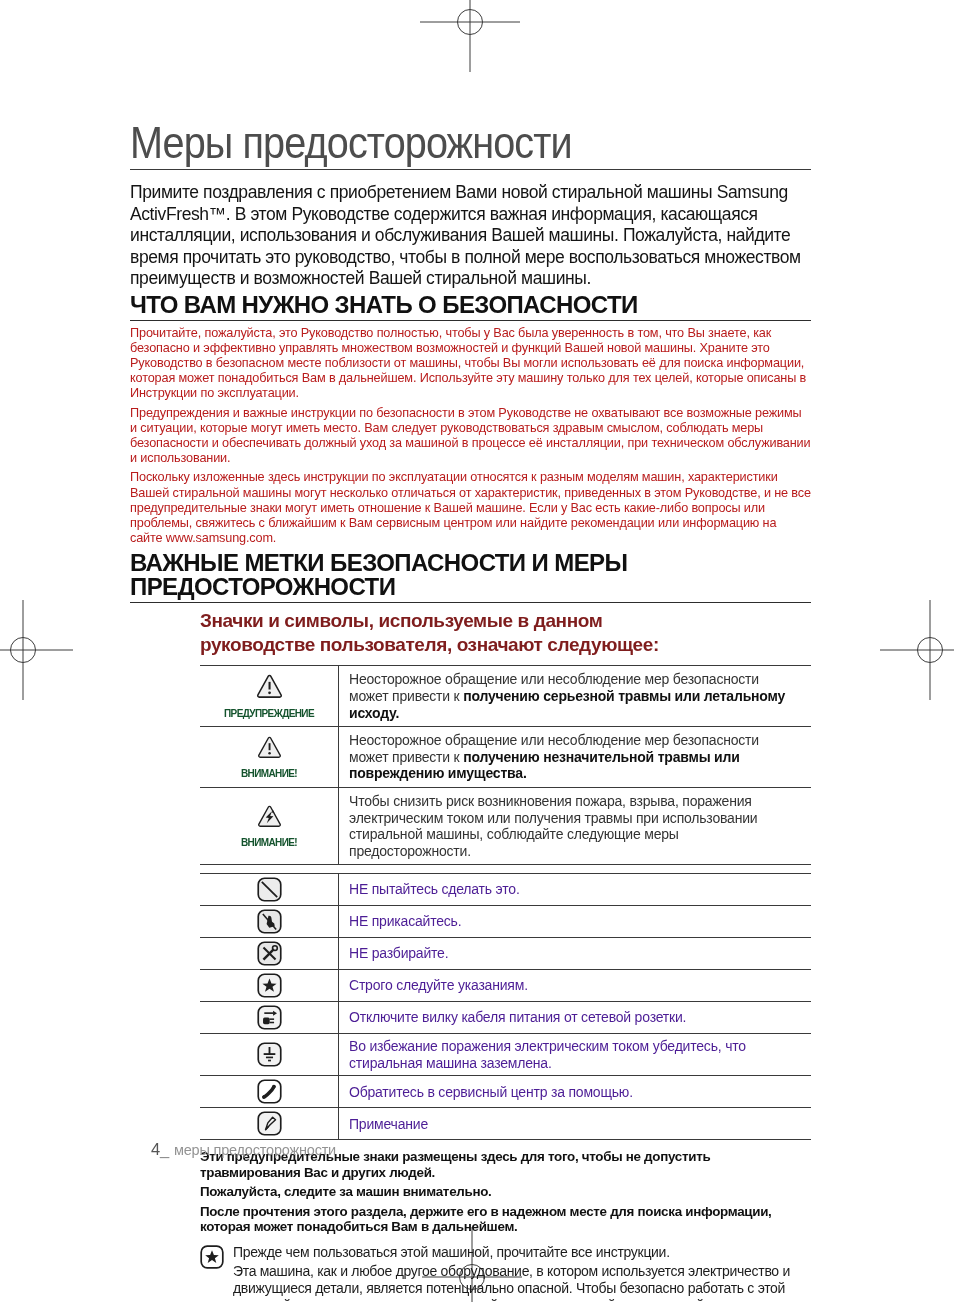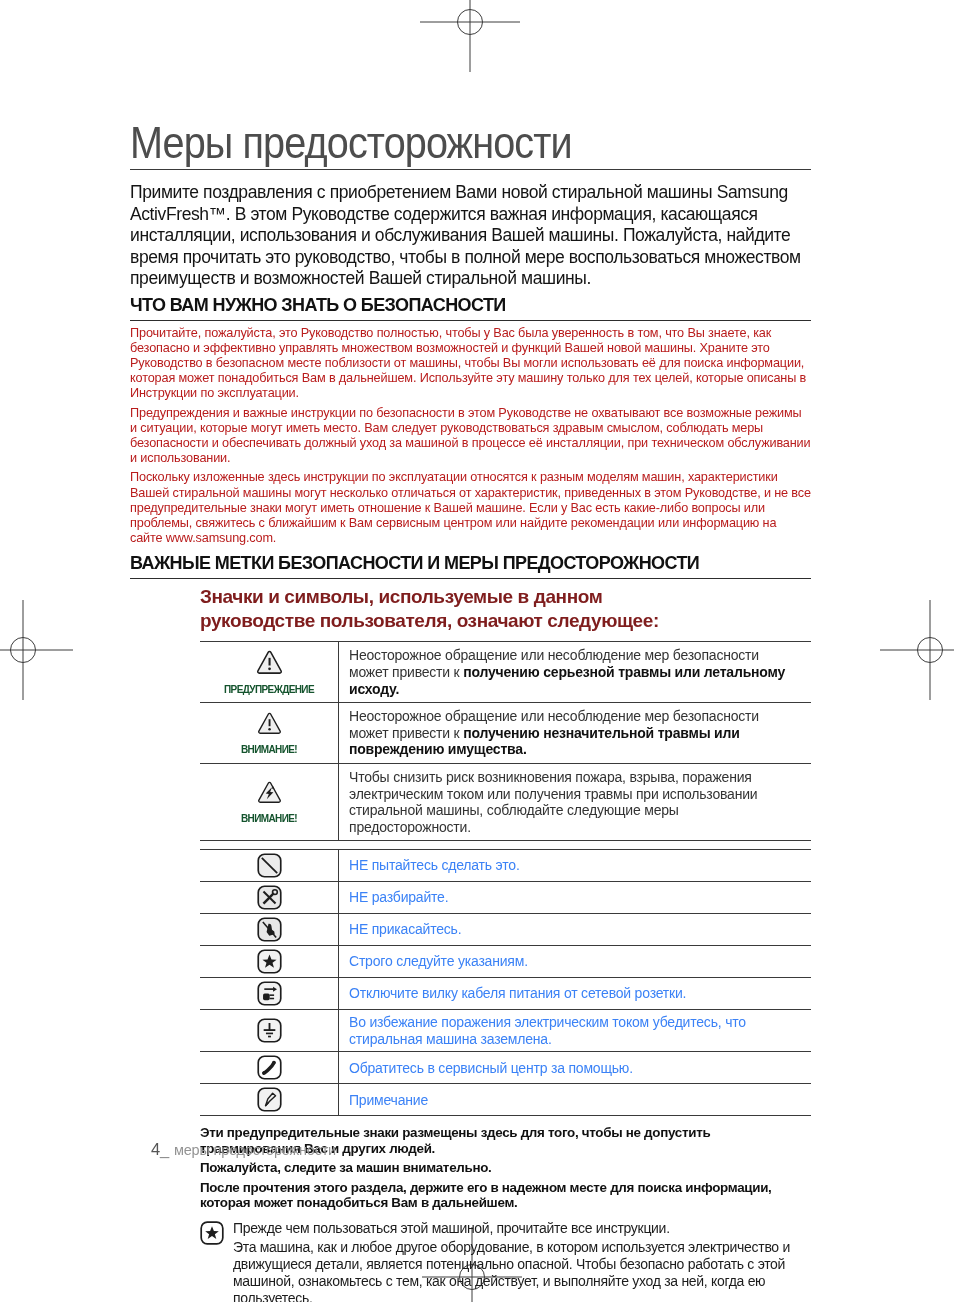--- a/index.html
+++ b/index.html
@@ -17,21 +17,21 @@
   .page-title {
     font-size:45px; line-height:46px; font-weight:400; color:#4d4d4d;
     letter-spacing:-1px; white-space:nowrap;
     transform:scaleX(0.88); transform-origin:left center;
   }
 
   .intro { margin-top:12px; font-size:17.5px; line-height:21.5px; color:#141414; letter-spacing:-0.4px; }
 
   .h2 {
     margin-top:3px; padding-bottom:3px; border-bottom:1.5px solid #2d2d2d;
-    font-size:18px; line-height:24px; font-weight:bold; letter-spacing:-0.6px; color:#111;
+    font-size:24px; line-height:24px; font-weight:bold; letter-spacing:-0.6px; color:#111;
   }
   .h2.second { margin-top:5px; }
 
   .small-paras { margin-top:5px; }
   .small-paras p { margin:0 0 4px 0; font-size:12.7px; line-height:15.2px; color:#b91c1c; letter-spacing:-0.15px; }
 
   .subheading {
     margin:6px 0 8px 70px; width:505px;
     font-size:19px; line-height:24px; font-weight:bold; letter-spacing:-0.4px; color:#7f1d1d;
   }
@@ -44,21 +44,21 @@
     display:flex; flex-direction:column; align-items:center; justify-content:center; padding:4px 2px;
   }
   .wlabel .lbl { font-size:10px; font-weight:bold; letter-spacing:-0.6px; color:#14532d; margin-top:10px; }
   .wtext { flex:1; padding:5px 10px; font-size:14px; line-height:16.6px; color:#333; display:flex; align-items:flex-start; }
   .wtext b { color:#111; }
 
   
   .stable { margin-left:70px; width:611px; margin-top:8px; border-top:1.5px solid #3a3a3a; }
   .srow { display:flex; border-bottom:1.5px solid #3a3a3a; min-height:32px; }
   .sicon { width:139px; border-right:1.2px solid #3a3a3a; flex:0 0 auto; display:flex; align-items:center; justify-content:center; padding:3px 0; }
-  .stext { flex:1; padding:4px 10px; font-size:14px; line-height:16.6px; color:#3b82f6; display:flex; align-items:center; }
+  .stext { flex:1; padding:4px 10px; font-size:14px; line-height:16.6px; color:#4c1d95; display:flex; align-items:center; }
 
   .notes { margin:9px 0 0 70px; width:611px; }
   .notes p { margin:0 0 4px 0; font-size:13.4px; line-height:15.4px; font-weight:bold; color:#111; letter-spacing:-0.3px; }
 
   .star-item { margin:9px 0 0 70px; width:613px; display:flex; gap:9px; }
   .star-item .icon-col { flex:0 0 auto; padding-top:1px; }
   .star-item .txt { font-size:14px; line-height:17px; color:#1c1c1c; letter-spacing:-0.3px; }
   .star-item .txt p { margin:0 0 2px 0; }
 
   .footer { position:absolute; left:131px; top:1140px; white-space:nowrap;margin-left:20px; }
@@ -186,40 +186,40 @@
       </div>
       <div class="stext">
           <span>НЕ пытайтесь сделать это.</span>
         </div>
     </div>
 
     <div class="srow">
       <div class="sicon">
         <svg class="sq-icon" width="25" height="25" viewBox="0 0 24 24">
           <rect x="1.2" y="1.2" width="21.6" height="21.6" rx="6" fill="#e7e7e7" stroke="#1e1e1e" stroke-width="1.6"></rect>
+          <path d="M11 6.5 c1.6 -0.4 2.6 0.6 2.8 2 l0.6 3.8 2.2 1.6 0.4 2.6 -5.2 1.4 -2.6 -3.6 z" fill="#1e1e1e"></path>
+          <line x1="5.6" y1="4.8" x2="18.4" y2="19.6" stroke="#1e1e1e" stroke-width="1.5"></line>
+        </svg>
+      </div>
+      <div class="stext">
+          <span>НЕ прикасайтесь.</span>
+        </div>
+    </div>
+
+    <div class="srow">
+      <div class="sicon">
+        <svg class="sq-icon" width="25" height="25" viewBox="0 0 24 24">
+          <rect x="1.2" y="1.2" width="21.6" height="21.6" rx="6" fill="#e7e7e7" stroke="#1e1e1e" stroke-width="1.6"></rect>
           <line x1="6.2" y1="17.8" x2="16.2" y2="7.8" stroke="#1e1e1e" stroke-width="2.4"></line>
           <circle cx="17.2" cy="6.8" r="2.3" fill="none" stroke="#1e1e1e" stroke-width="1.5"></circle>
           <line x1="6.2" y1="6.2" x2="17.8" y2="17.8" stroke="#1e1e1e" stroke-width="1.9"></line>
         </svg>
       </div>
       <div class="stext">
           <span>НЕ разбирайте.</span>
-        </div>
-    </div>
-
-    <div class="srow">
-      <div class="sicon">
-        <svg class="sq-icon" width="25" height="25" viewBox="0 0 24 24">
-          <rect x="1.2" y="1.2" width="21.6" height="21.6" rx="6" fill="#e7e7e7" stroke="#1e1e1e" stroke-width="1.6"></rect>
-          <path d="M11 6.5 c1.6 -0.4 2.6 0.6 2.8 2 l0.6 3.8 2.2 1.6 0.4 2.6 -5.2 1.4 -2.6 -3.6 z" fill="#1e1e1e"></path>
-          <line x1="5.6" y1="4.8" x2="18.4" y2="19.6" stroke="#1e1e1e" stroke-width="1.5"></line>
-        </svg>
-      </div>
-      <div class="stext">
-          <span>НЕ прикасайтесь.</span>
         </div>
     </div>
 
     <div class="srow">
       <div class="sicon">
         <svg class="sq-icon" width="25" height="25" viewBox="0 0 24 24">
           <rect x="1.2" y="1.2" width="21.6" height="21.6" rx="6" fill="#f2f2f2" stroke="#1e1e1e" stroke-width="1.6"></rect>
           <polygon points="12,5.2 13.9,10 18.8,10.2 14.9,13.2 16.3,18 12,15.1 7.7,18 9.1,13.2 5.2,10.2 10.1,10" fill="#1e1e1e"></polygon>
         </svg>
       </div>

